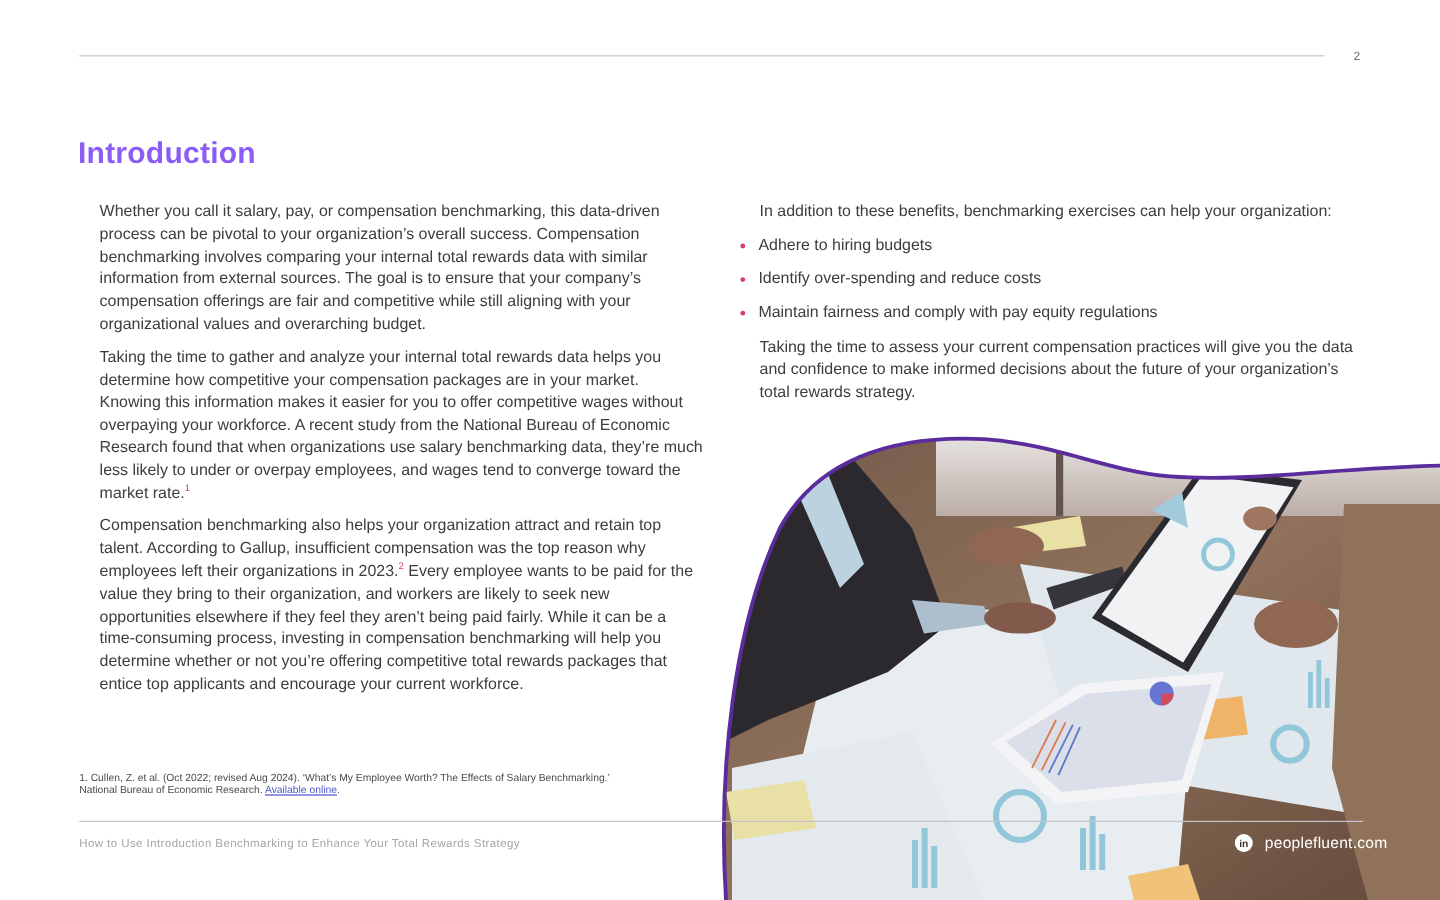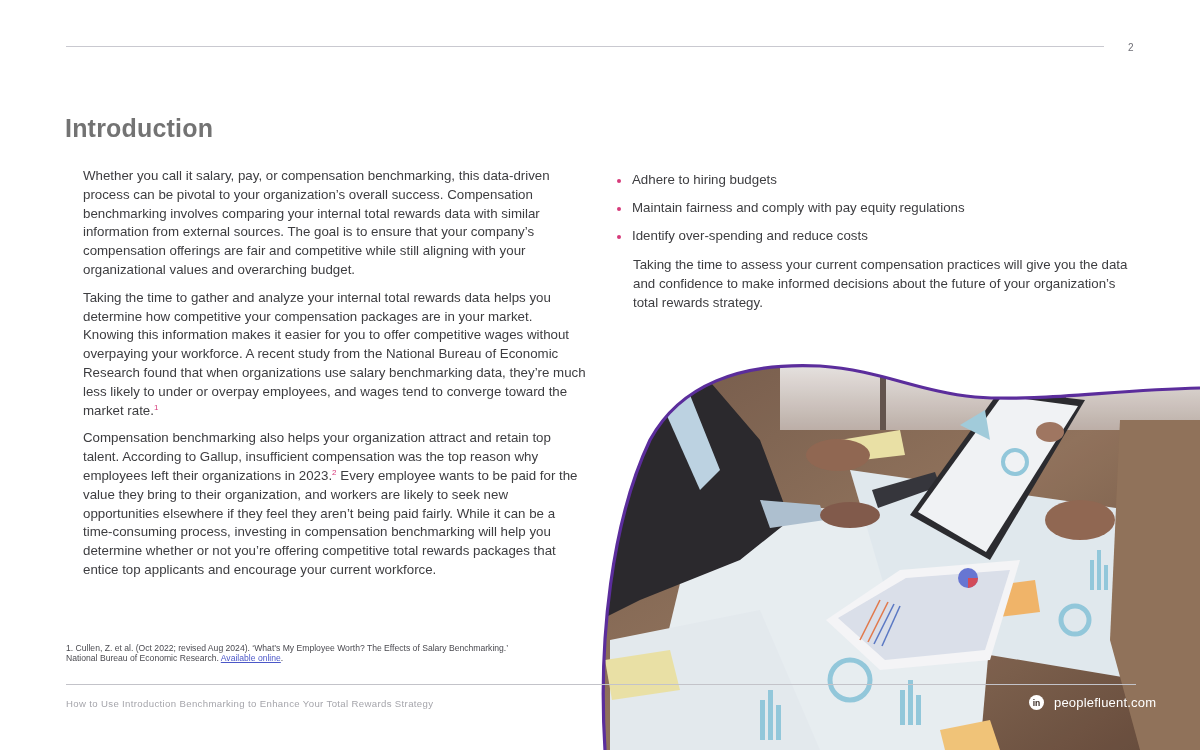--- a/index.html
+++ b/index.html
@@ -2,21 +2,21 @@
 <html><head>
 <meta charset="utf-8">
 <style>
   * { box-sizing: border-box; margin: 0; padding: 0; }
   html, body { width: 1200px; height: 750px; overflow: hidden; background: #ffffff; }
   body { position: relative; font-family: "Liberation Sans", "DejaVu Sans", sans-serif; color: #3d3d40; }
 
   .top-rule { position: absolute; left: 66px; top: 46px; width: 1038px; height: 1px; background: #c9c9d0; }
   .page-num { position: absolute; left: 1128px; top: 42px; font-size: 10px; color: #6e6e75; }
 
-  .title { position: absolute; left: 65px; top: 114px; font-size: 25px; font-weight: bold; color: #737373; letter-spacing: 0.2px; }
+  .title { position: absolute; left: 65px; top: 114px; font-size: 25px; font-weight: bold; color: #8b5cf6; letter-spacing: 0.2px; }
 
   .col-left { position: absolute; left: 66px; top: 167px; width: 520px; }
   .col-right { position: absolute; left: 616px; top: 167px; width: 522px; }
 
   p.body { font-size: 13.3px; line-height: 18.8px; color: #3d3d40; margin-bottom: 9px; margin-left: 17px; }
   sup.ref { color: #d63a7a; font-size: 8px; vertical-align: super; line-height: 0; }
 
   ul.bullets { list-style: none; margin: 4px 0 10px 0; }
   ul.bullets li { position: relative; padding-left: 16px; font-size: 13.3px; line-height: 18.8px; margin-bottom: 9.4px; color: #3d3d40; }
   .bullet-dot { position: absolute; left: 1px; top: 8px; width: 4px; height: 4px; border-radius: 50%; background: #d63a7a; }
@@ -43,24 +43,25 @@
 
 <h1 class="title">Introduction</h1>
 
 <div class="col-left">
   <p class="body">Whether you call it salary, pay, or compensation benchmarking, this data-driven process can be pivotal to your organization’s overall success. Compensation benchmarking involves comparing your internal total rewards data with similar information from external sources. The goal is to ensure that your company’s compensation offerings are fair and competitive while still aligning with your organizational values and overarching budget.</p>
   <p class="body"><span>Taking the time to gather and analyze your internal total rewards data helps you determine how competitive your compensation packages are in your market. Knowing this information makes it easier for you to offer competitive wages without overpaying your workforce. A recent study from the National Bureau of Economic Research found that when organizations use salary benchmarking data, they’re much less likely to under or overpay employees, and wages tend to converge toward the market rate.</span><sup class="ref">1</sup></p>
   <p class="body"><span>Compensation benchmarking also helps your organization attract and retain top talent. According to Gallup, insufficient compensation was the top reason why employees left their organizations in 2023.</span><sup class="ref">2</sup><span> Every employee wants to be paid for the value they bring to their organization, and workers are likely to seek new opportunities elsewhere if they feel they aren’t being paid fairly. While it can be a time-consuming process, investing in compensation benchmarking will help you determine whether or not you’re offering competitive total rewards packages that entice top applicants and encourage your current workforce.</span></p>
 </div>
 
 <div class="col-right">
+  <p class="body">In addition to these benefits, benchmarking exercises can help your organization:</p>
   <ul class="bullets">
     <li><span class="bullet-dot"></span><span>Adhere to hiring budgets</span></li>
+    <li><span class="bullet-dot"></span><span>Identify over-spending and reduce costs</span></li>
     <li><span class="bullet-dot"></span><span>Maintain fairness and comply with pay equity regulations</span></li>
-    <li><span class="bullet-dot"></span><span>Identify over-spending and reduce costs</span></li>
   </ul>
   <p class="body">Taking the time to assess your current compensation practices will give you the data and confidence to make informed decisions about the future of your organization’s total rewards strategy.</p>
 </div>
 
 <div class="photo-wrap">
   <svg width="1200" height="750" viewBox="0 0 1200 750">
     <defs>
       <clipPath id="blob">
         <path d="M605,750 C598,640 612,520 650,440 C680,385 740,362 820,366 C880,370 920,392 975,397 C1040,402 1110,390 1200,388 L1200,750 Z"></path>
       </clipPath>

